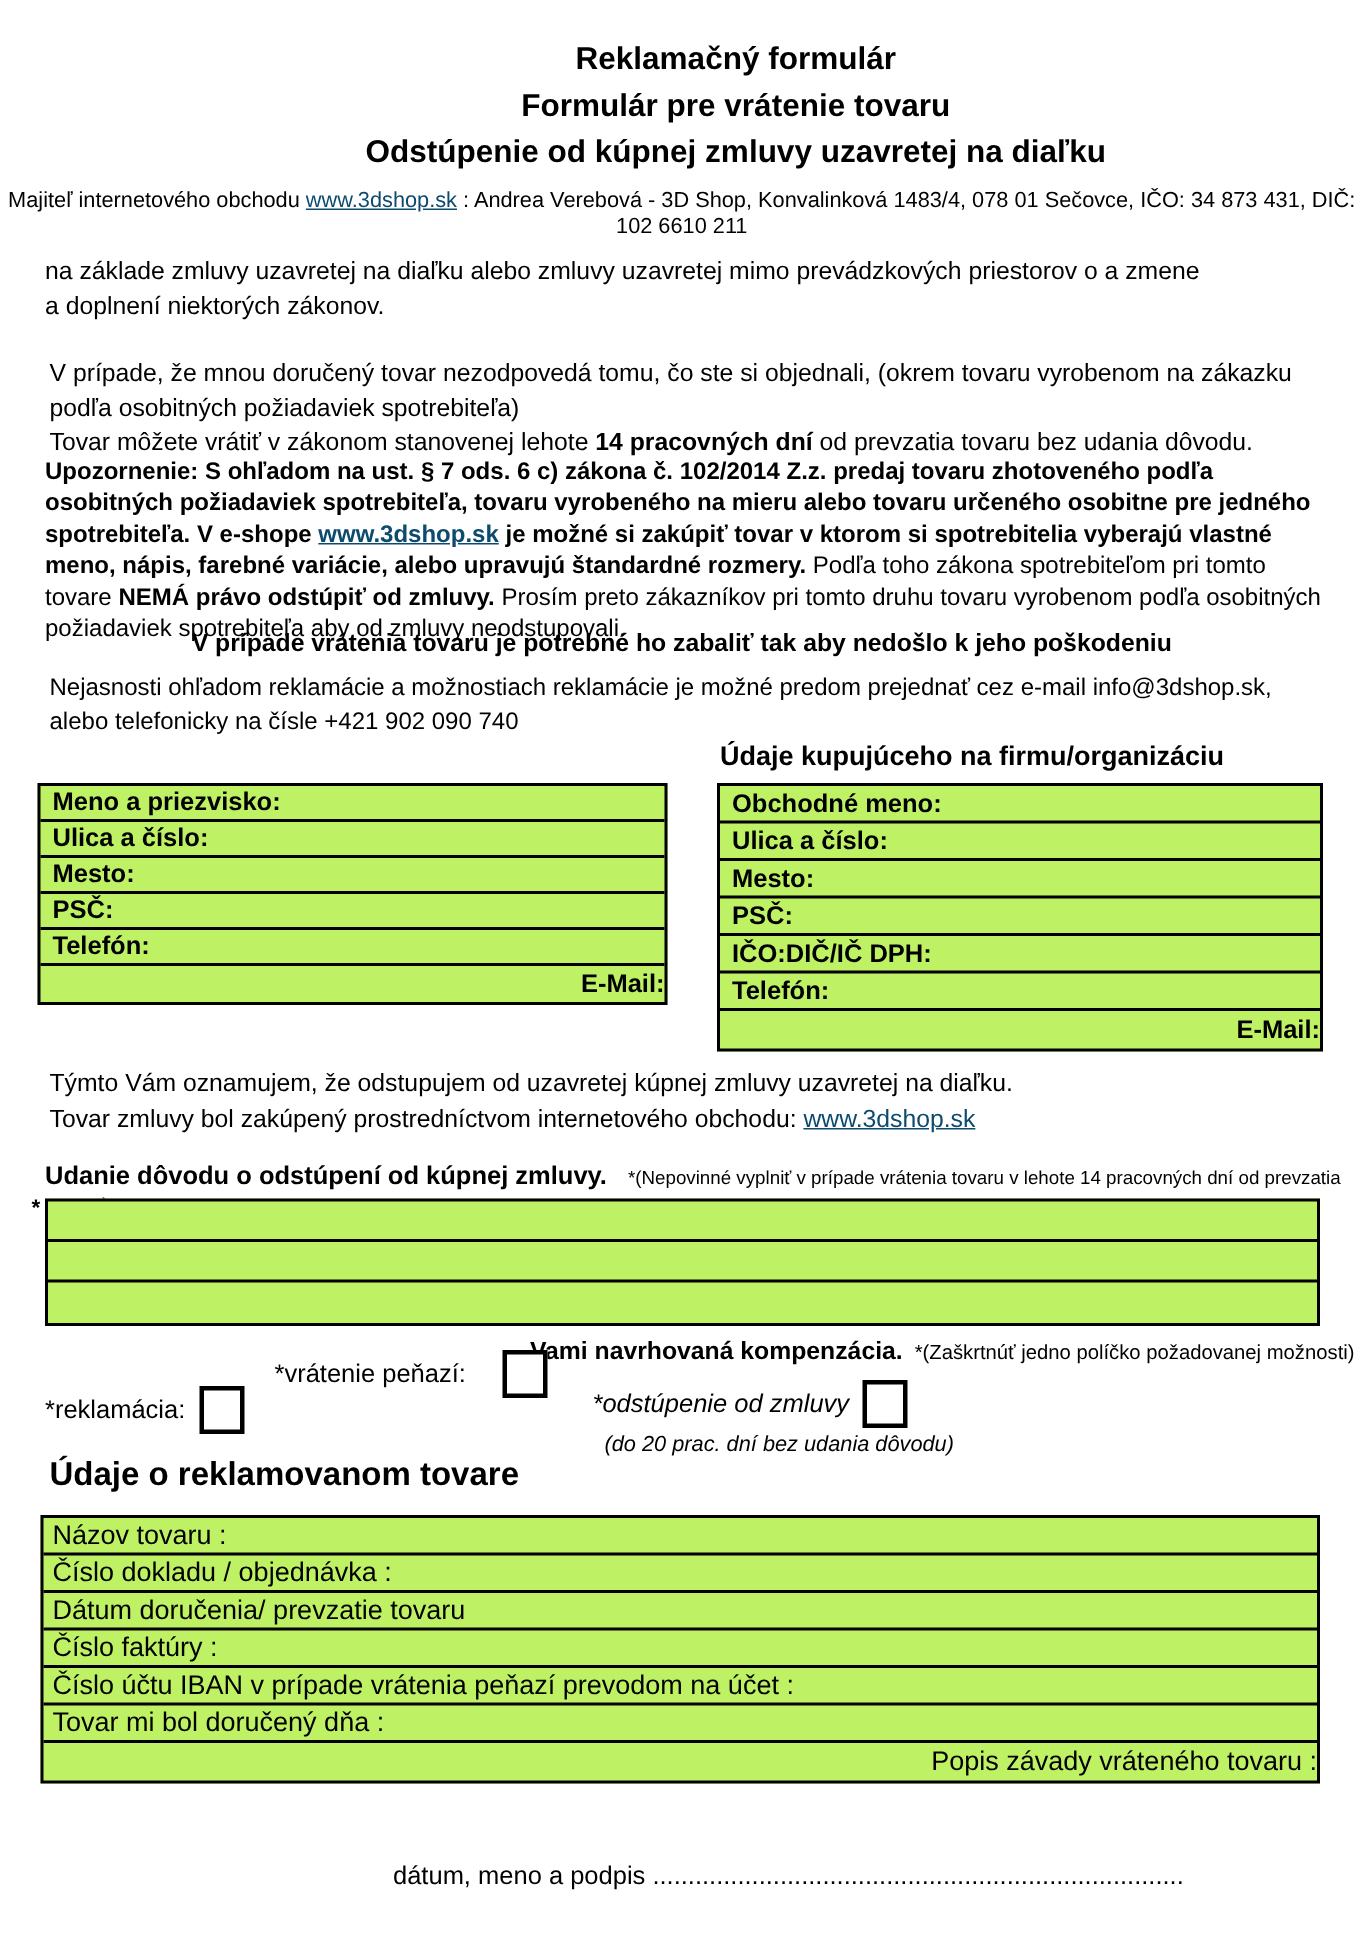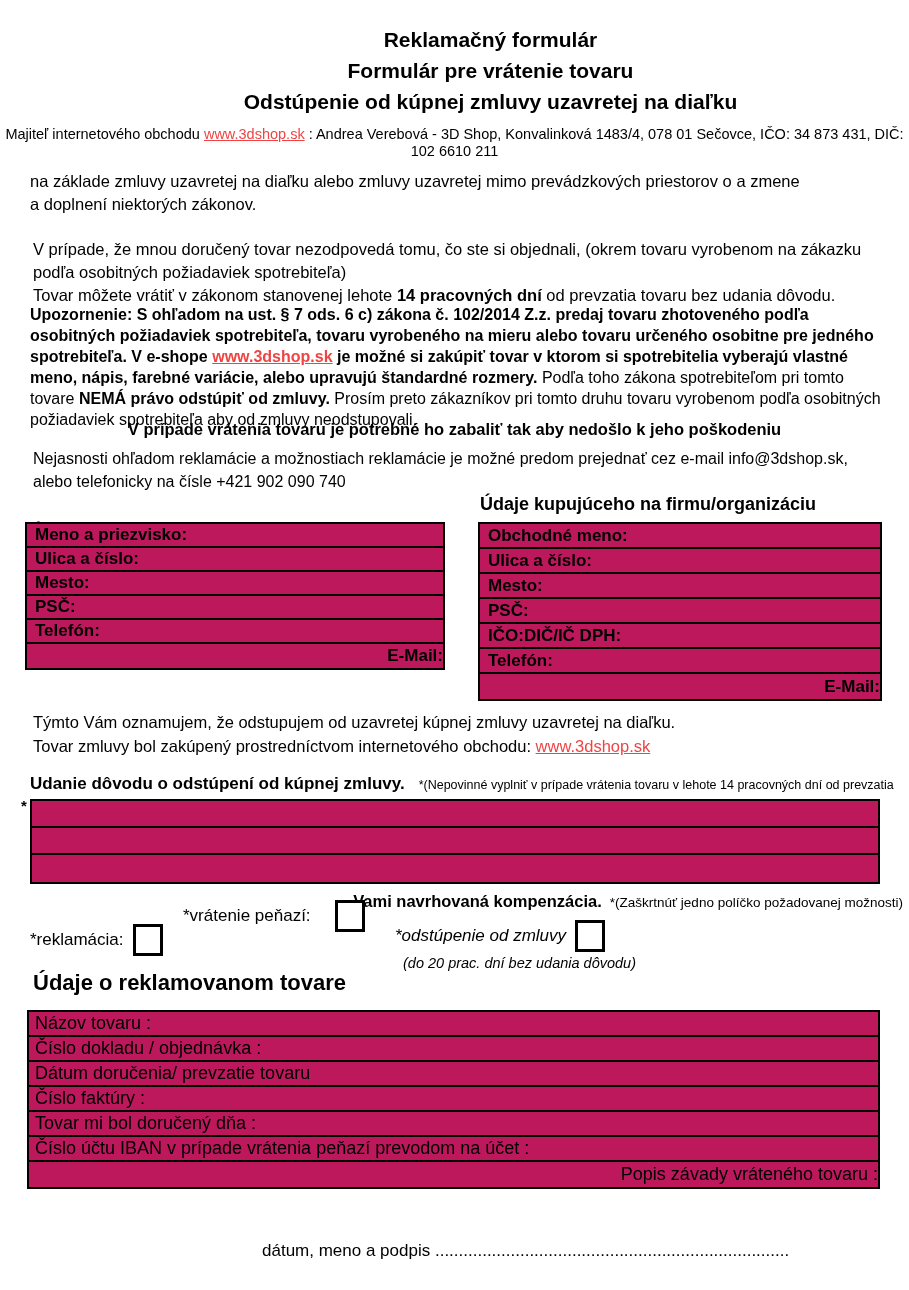--- a/index.html
+++ b/index.html
@@ -3,39 +3,39 @@
 <meta charset="utf-8">
 <style>
   html,body { margin:0; padding:0; background:#ffffff; }
   body { width:909px; height:1290px; font-family:"Liberation Sans", sans-serif; color:#000; }
   .page { position:relative; width:909px; height:1290px; background:#fff; overflow:hidden; }
   .abs { position:absolute; }
 
   .titles { top:24px; left:0; width:909px; text-align:center; font-weight:bold; font-size:21px; line-height:31px; letter-spacing:0;padding-left:36px; }
   .owner { top:126px; left:0; width:909px; text-align:center; font-size:14.5px; line-height:17px; }
 
-  a.link, .link { color:#ef4444; text-decoration:underline; cursor:pointer; }
+  a.link, .link { color:#0c4a6e; text-decoration:underline; cursor:pointer; }
 
   .body-text { font-size:16.5px; line-height:23px; }
   .p-law { top:170px; left:30px; width:855px; }
   .p-case { top:238px; left:33px; width:860px; }
   .bold { font-weight:bold; }
 
   .p-warning { top:304px; left:30px; width:856px; font-size:16px; line-height:21px; font-weight:bold; }
   .p-warning .normal { font-weight:normal; }
 
   .packing-note { top:420px; left:0; width:909px; text-align:center; font-weight:bold; font-size:16.5px; }
   .p-contact { top:447px; left:33px; width:860px; font-size:16px; line-height:23px; }
 
   .section-title { font-weight:bold; font-size:18px; }
   .buyer-title { top:494px; left:30px;margin-top:28px; }
   .company-title { top:494px; left:480px; }
   .goods-title { top:970px; left:33px; font-size:22px; }
 
-  .ftable { border:2px solid #000; background:#be185d; box-sizing:border-box; }
+  .ftable { border:2px solid #000; background:#bef264; box-sizing:border-box; }
   .frow { box-sizing:border-box; border-bottom:2px solid #000; display:flex; align-items:center; padding-left:8px; }
   .frow:last-child { border-bottom:none;justify-content:flex-end; }
   .frow .flabel { font-weight:bold; font-size:17px; white-space:nowrap; }
 
   .buyer-table { top:522px; left:25px; width:420px; }
   .buyer-table .frow { height:24px; }
   .company-table { top:522px; left:478px; width:404px; }
   .company-table .frow { height:25px; }
 
   .goods-table { top:1010px; left:27px; width:853px; }
@@ -195,25 +195,25 @@
     <div class="frow">
         <span class="flabel">Číslo dokladu / objednávka :</span>
       </div>
     <div class="frow">
         <span class="flabel">Dátum doručenia/ prevzatie tovaru</span>
       </div>
     <div class="frow">
         <span class="flabel">Číslo faktúry :</span>
       </div>
     <div class="frow">
+        <span class="flabel">Číslo účtu IBAN v prípade vrátenia peňazí prevodom na účet :</span>
+      </div>
+    <div class="frow">
         <span class="flabel">Tovar mi bol doručený dňa :</span>
       </div>
     <div class="frow">
-        <span class="flabel">Číslo účtu IBAN v prípade vrátenia peňazí prevodom na účet :</span>
-      </div>
-    <div class="frow">
         <span class="flabel">Popis závady vráteného tovaru :</span>
       </div>
   </div>
 
   <div class="abs signature">dátum, meno a podpis ...........................................................................</div>
 
 </div>
 
 </body></html>

